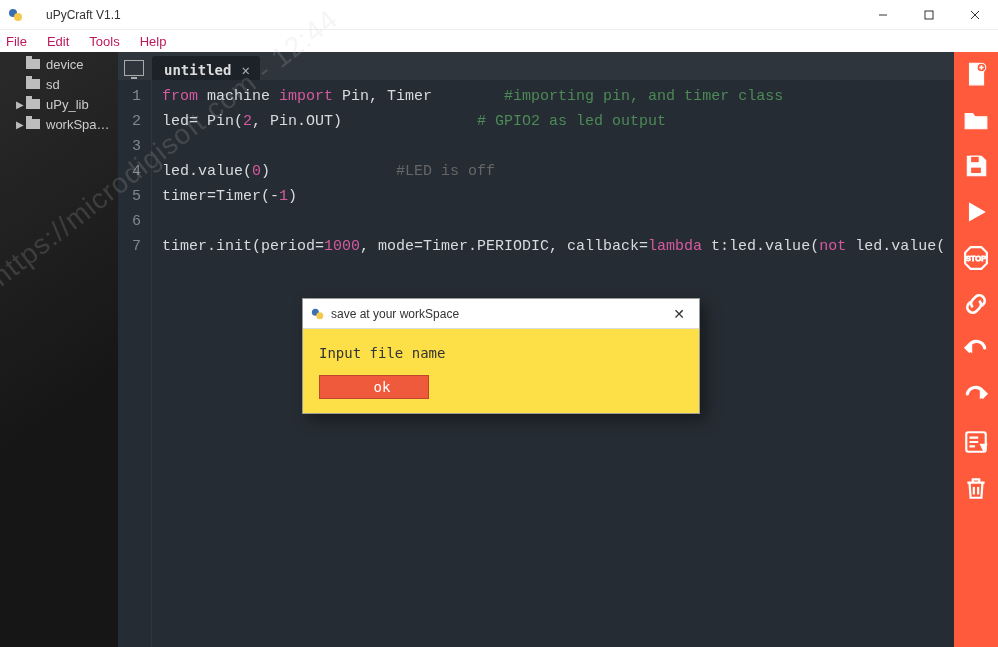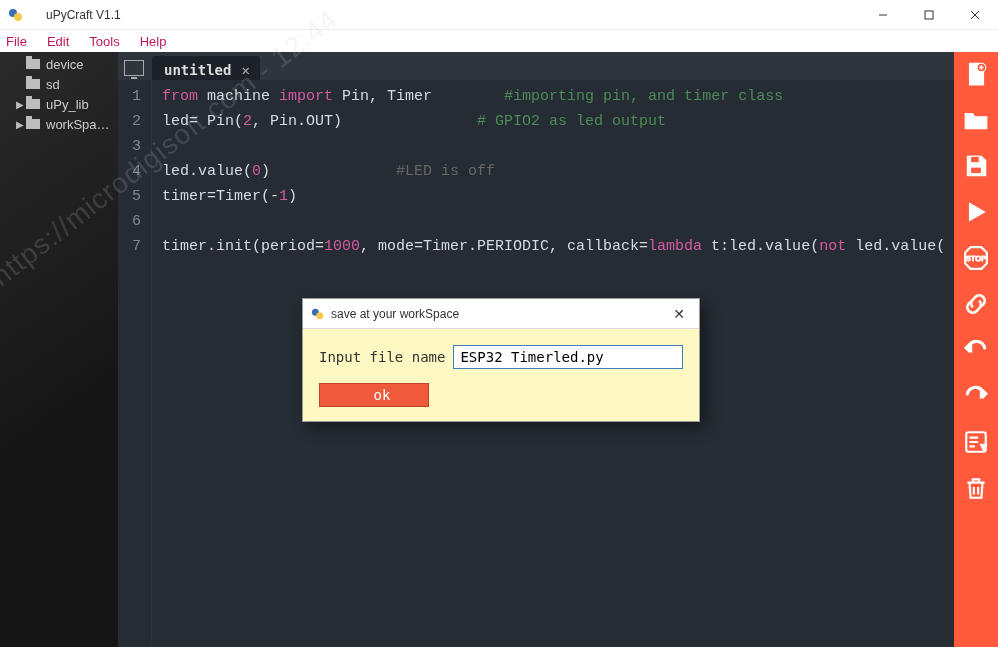--- a/index.html
+++ b/index.html
@@ -26,21 +26,21 @@
   .code { flex: 1; background: #262c33; font-family: Consolas, "Courier New", monospace; font-size: 15px; line-height: 25px; display: flex; overflow: hidden; }
   .gutter { width: 34px; text-align: right; color: #808891; padding: 4px 10px 0 0; background: #262c33; border-right: 1px solid #303640; }
   .codebody { padding: 4px 0 0 10px; color: #d7dbe0; white-space: pre; }
   .kw { color: #d65aa0; }
   .num { color: #d65aa0; }
   .cm { color: #4c8a57; }
   .cm2 { color: #666; }
   .toolstrip { width: 44px; background: #ff5a3c; display: flex; flex-direction: column; align-items: center; padding-top: 8px; gap: 18px; }
   .toolbtn { width: 28px; height: 28px; color: #fff; display: flex; align-items: center; justify-content: center; cursor: pointer; }
   .toolbtn svg { width: 26px; height: 26px; fill: #fff; stroke: #fff; }
-  .dialog-overlay { position: absolute; left: 302px; top: 246px; width: 398px; background: #fef9c3; border: 1px solid #9a9a9a; box-shadow: 6px 6px 14px rgba(0,0,0,0.4); font-size: 12px; }
+  .dialog-overlay { position: absolute; left: 302px; top: 246px; width: 398px; background: #fde047; border: 1px solid #9a9a9a; box-shadow: 6px 6px 14px rgba(0,0,0,0.4); font-size: 12px; }
   .dlg-title { height: 30px; display: flex; align-items: center; padding: 0 8px; background: #fff; border-bottom: 1px solid #ddd; }
   .dlg-title .logo { width: 14px; height: 14px; margin-right: 6px; }
   .dlg-title span.t { flex: 1; color: #333; }
   .dlg-close { font-size: 14px; color: #333; padding: 2px 6px; }
   .dlg-body { padding: 16px 16px 14px 16px; }
   .dlg-row { display: flex; align-items: center; margin-bottom: 14px; font-family: Consolas, monospace; font-size: 14px; color: #333; }
   .dlg-row label { margin-right: 8px; }
   .dlg-row input { flex: 1; height: 24px; border: 1px solid #3b82c4; padding: 2px 6px; font-family: Consolas, monospace; font-size: 14px; outline: none; }
   .dlg-btns { display: flex; gap: 12px; }
   .dlg-btn { flex: 1; height: 24px; background: #f05a3c; color: #fff; border: 1px solid #c0452e; font-family: Consolas, monospace; font-size: 14px; display: flex; align-items: center; justify-content: center; cursor: pointer; }
@@ -204,21 +204,20 @@
       <svg class="logo" viewBox="0 0 16 16">
           <circle cx="5" cy="6" r="4" fill="#3b6fb0"></circle>
           <circle cx="10" cy="10" r="4" fill="#f7c94b"></circle>
         </svg>
       <span class="t">save at your workSpace</span>
       <span class="dlg-close">✕</span>
     </div>
     <div class="dlg-body">
       <div class="dlg-row">
         <label>Input file name</label>
-        <input type="text" value="ESP32_Timerled.py" style="">
       </div>
       <div class="dlg-btns">
         <div class="dlg-btn ok">ok</div>
       </div>
     </div>
   </div>
 
 </div>
 
 </body></html>

